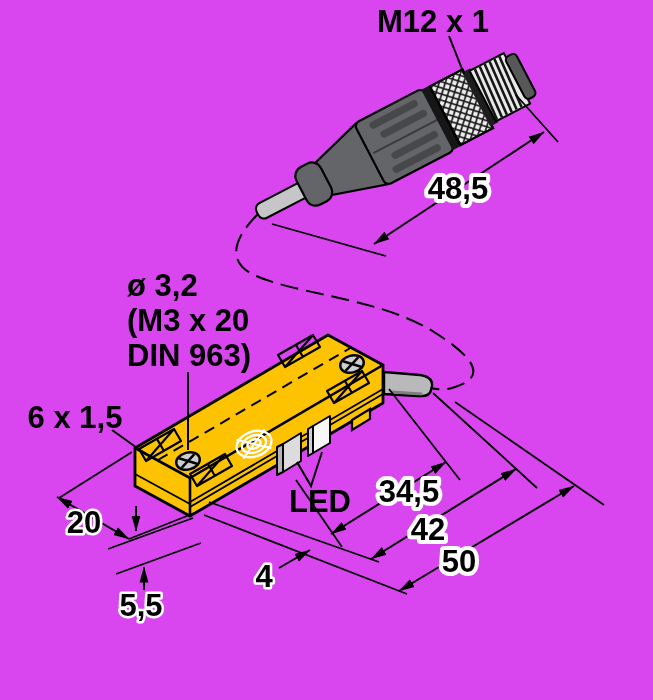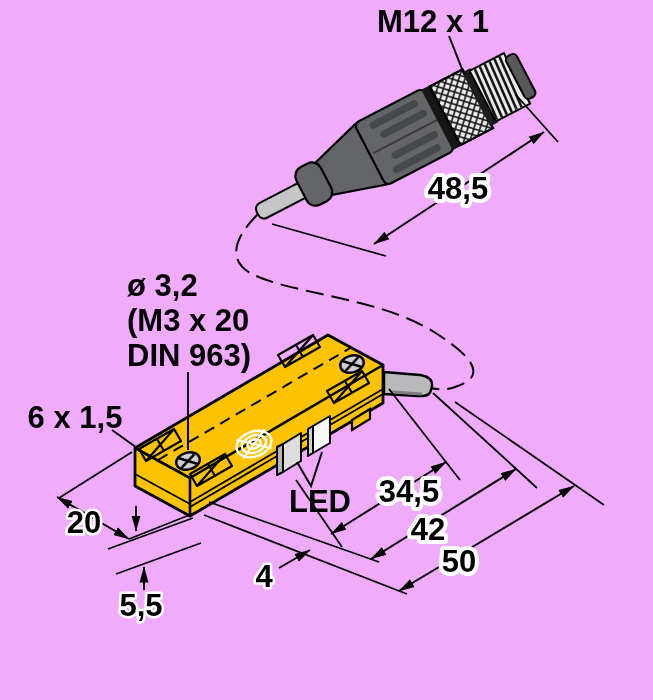--- a/index.html
+++ b/index.html
@@ -1,16 +1,16 @@
 <!DOCTYPE html>
 <html><head>
 <meta charset="utf-8">
 <style>
   html,body{margin:0;padding:0;background:#ffffff;}
-  .stage{width:653px;height:700px;position:relative;background:#f0abfc;overflow:hidden;}
+  .stage{width:653px;height:700px;position:relative;background:#d946ef;overflow:hidden;}
   svg{display:block;}
   text{font-family:"Liberation Sans", sans-serif;font-weight:bold;fill:#000;}
   .dim{font-size:31px;paint-order:stroke;stroke:#fff;stroke-width:8px;stroke-linejoin:round;}
   .dim-s{font-size:31px;paint-order:stroke;stroke:#fff;stroke-width:5px;stroke-linejoin:round;}
   .note{font-size:31px;}
   .thin{stroke:#000;stroke-width:1.8;fill:none;}
   .dimline{stroke:#000;stroke-width:2;fill:none;}
   .leader{stroke:#000;stroke-width:2;fill:none;}
   .edge{stroke:#000;stroke-width:2.6;fill:none;stroke-linejoin:round;stroke-linecap:round;}
 </style>

